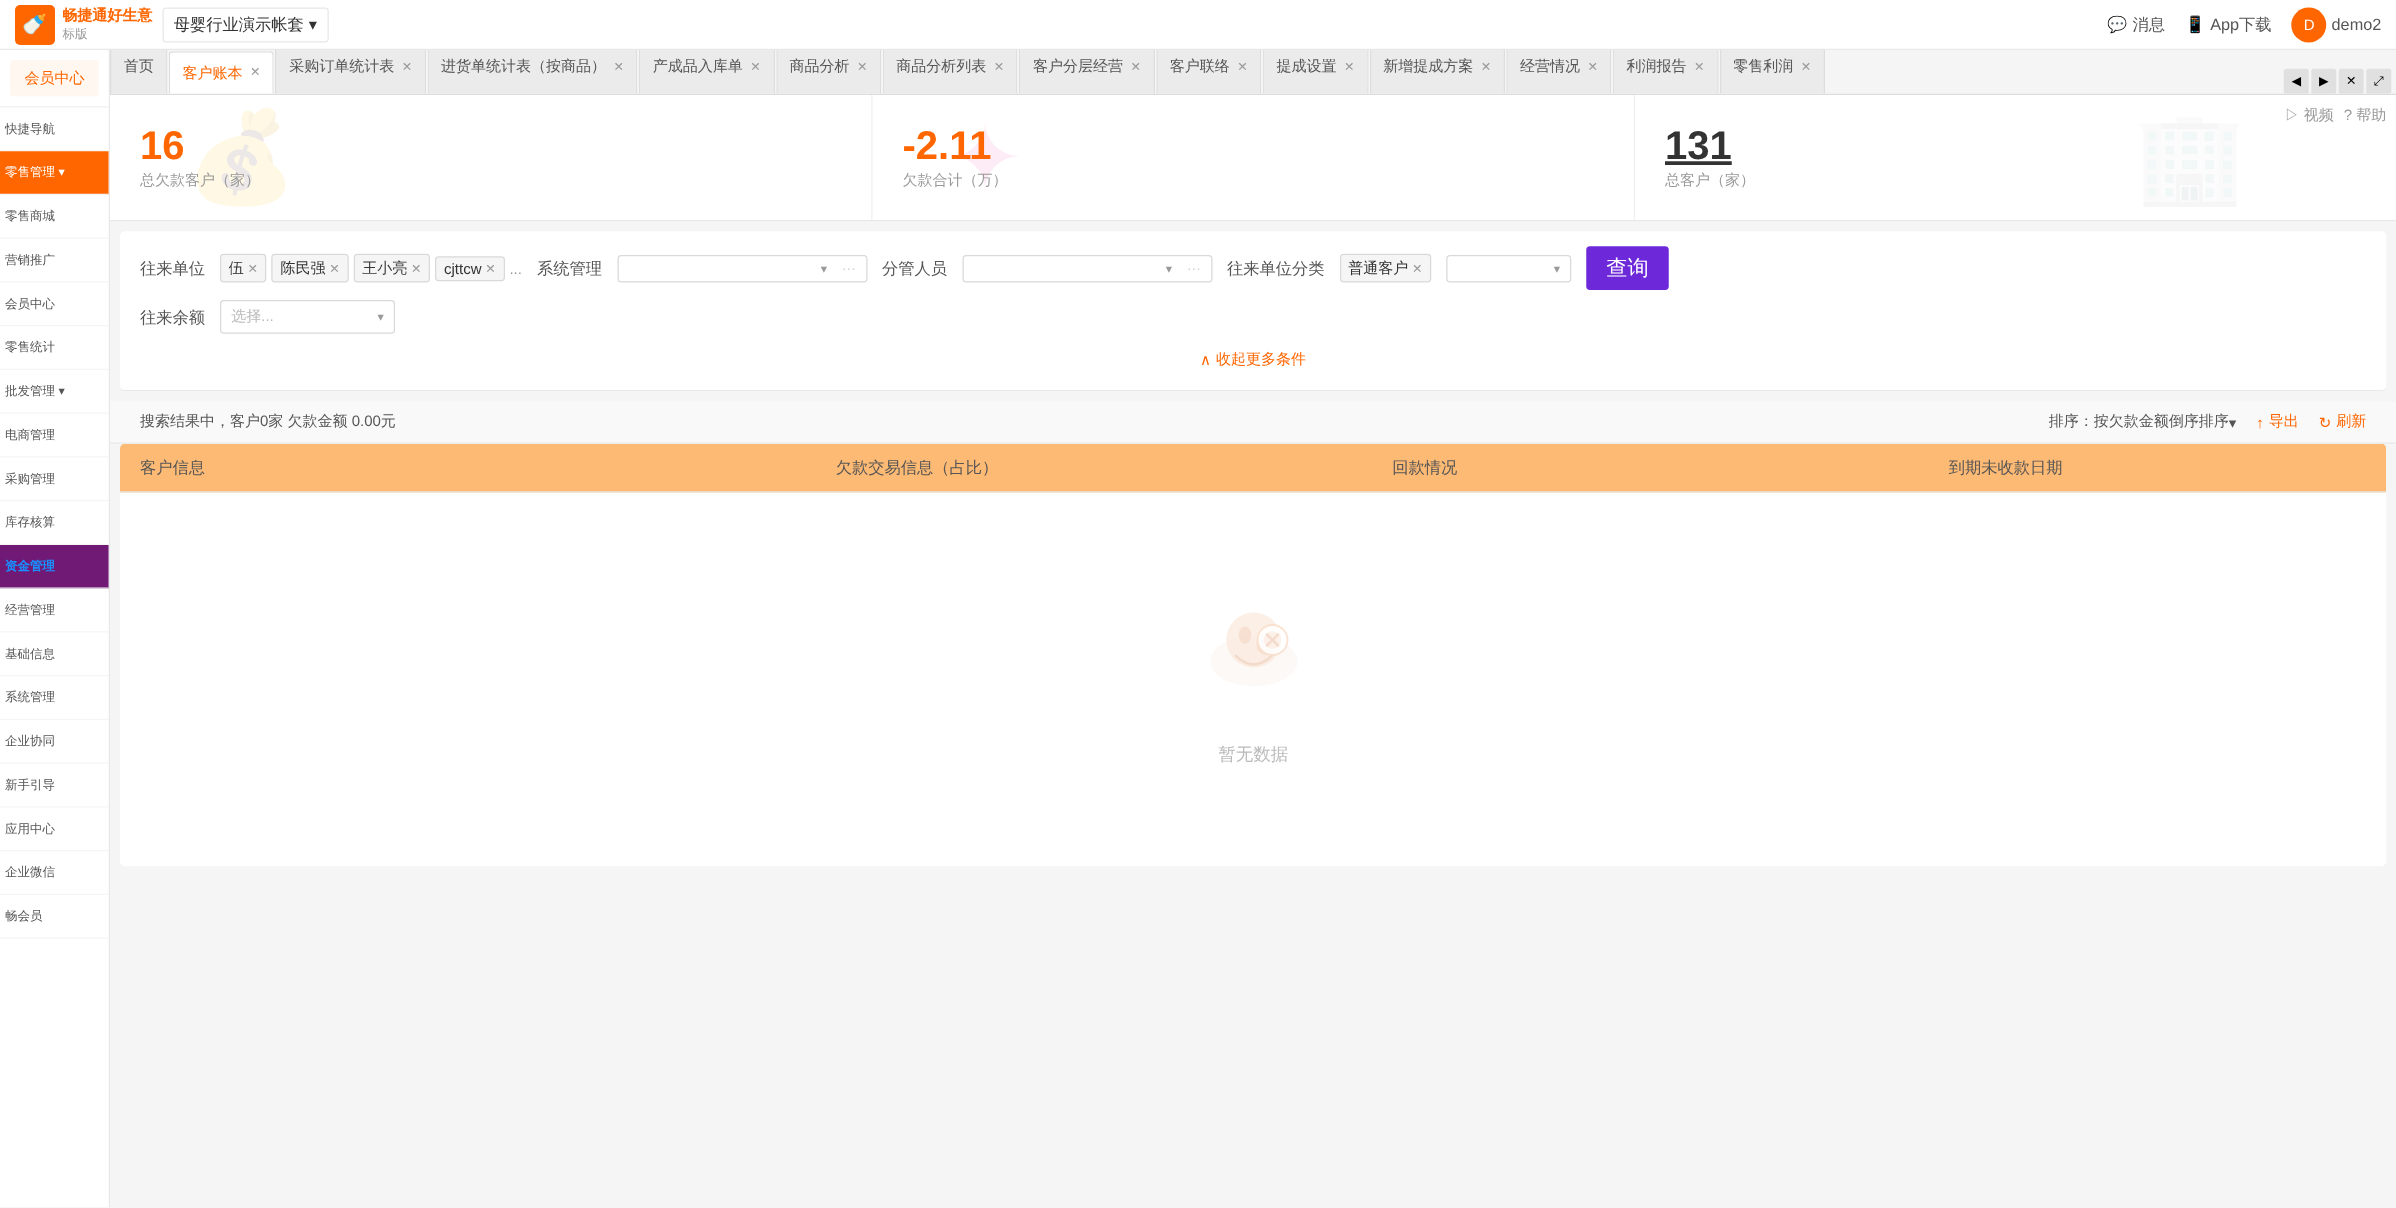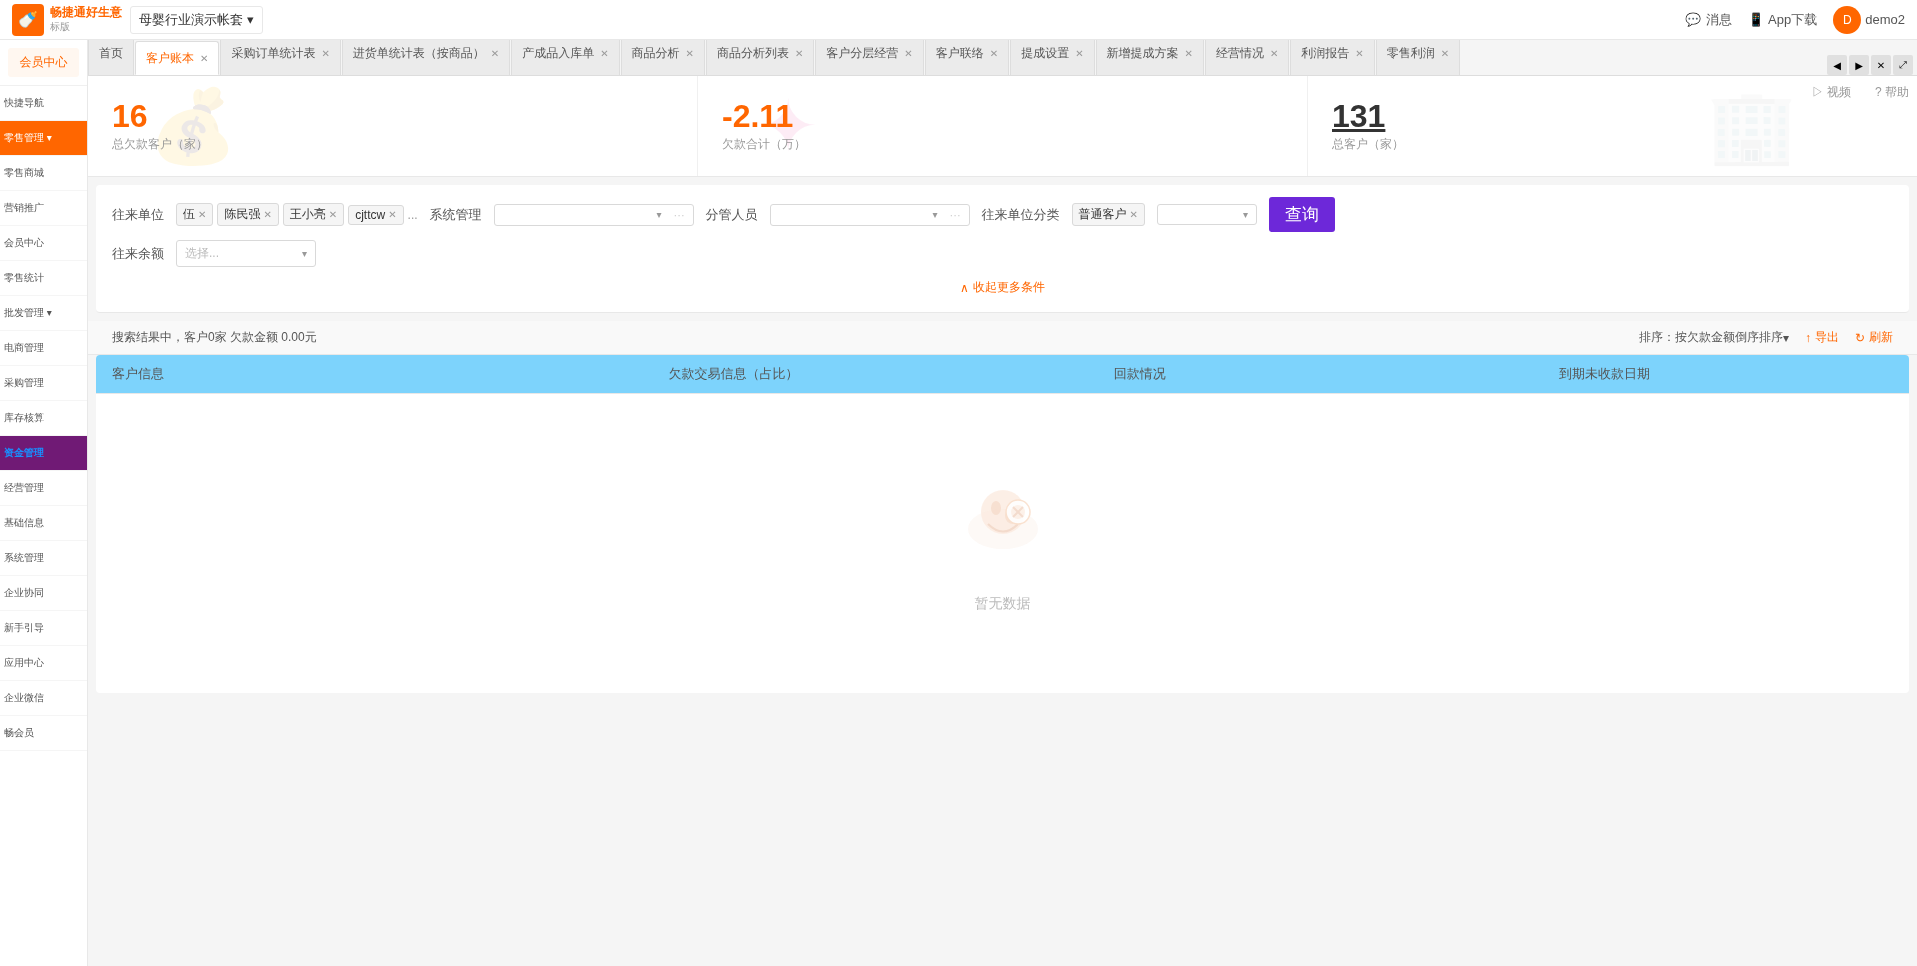--- a/index.html
+++ b/index.html
@@ -45,21 +45,21 @@
     .page-content { flex: 1; overflow-y: auto; background: #f5f5f5; }
 
     
     .stats-row { display: flex; background: #fff; border-bottom: 1px solid #e8e8e8; }
     .stat-card { flex: 1; padding: 20px 24px; display: flex; align-items: center; gap: 16px; border-right: 1px solid #f0f0f0; position: relative; min-height: 100px; }
     .stat-card:last-child { border-right: none; }
     .stat-info { display: flex; flex-direction: column; gap: 4px; }
     .stat-value { font-size: 32px; font-weight: bold; color: #ff6600; line-height: 1; }
     .stat-value.black { color: #333; font-weight: bold; text-decoration: underline; }
     .stat-label { font-size: 12px; color: #999; }
-    .stat-help { position: absolute; top: 8px; right: 8px; display: flex; gap: 24px; font-size: 12px; color: #999; }
+    .stat-help { position: absolute; top: 8px; right: 8px; display: flex; gap: 8px; font-size: 12px; color: #999; }
 
     
     .filter-area { background: #fff; padding: 12px 16px; border-bottom: 1px solid #e8e8e8; margin: 8px; border-radius: 4px; }
     .filter-row { display: flex; align-items: center; gap: 12px; flex-wrap: wrap; margin-bottom: 8px; }
     .filter-label { font-size: 13px; color: #555; white-space: nowrap; }
     .filter-tags { display: flex; align-items: center; gap: 4px; flex-wrap: wrap; }
     .filter-tag { display: flex; align-items: center; gap: 3px; background: #f5f5f5; border: 1px solid #d9d9d9; border-radius: 3px; padding: 2px 6px; font-size: 12px; }
     .filter-tag .tag-close { color: #999; cursor: pointer; font-size: 10px; }
     .filter-more { color: #999; cursor: pointer; font-size: 12px; }
     .filter-select { display: flex; align-items: center; border: 1px solid #d9d9d9; border-radius: 3px; padding: 4px 8px; cursor: pointer; gap: 8px; min-width: 120px; font-size: 12px; color: #555; }
@@ -68,21 +68,21 @@
     .collapse-btn { display: flex; align-items: center; gap: 4px; color: #ff6600; cursor: pointer; font-size: 12px; justify-content: center; padding: 4px; }
 
     
     .result-bar { display: flex; align-items: center; justify-content: space-between; padding: 8px 24px; background: #f9f9f9; border-bottom: 1px solid #e8e8e8; font-size: 12px; color: #555; }
     .result-bar-actions { display: flex; align-items: center; gap: 16px; }
     .sort-select { display: flex; align-items: center; gap: 0; cursor: pointer; }
     .action-btn { display: flex; align-items: center; gap: 4px; color: #ff6600; cursor: pointer; }
 
     
     .data-table { width: 100%; background: #fff; margin: 0 8px 8px 8px; border-radius: 4px; overflow: hidden; width: calc(100% - 16px); }
-    .table-header { display: flex; background: #7dd3fc; border-bottom: 1px solid #e8e8e8; padding: 10px 16px; font-size: 13px; color: #555; font-weight: normal; }
+    .table-header { display: flex; background: #fdba74; border-bottom: 1px solid #e8e8e8; padding: 10px 16px; font-size: 13px; color: #555; font-weight: normal; }
     .col-customer { flex: 2.5; }
     .col-debt { flex: 2; }
     .col-repay { flex: 2; }
     .col-date { flex: 1.5; }
 
     
     .empty-state { display: flex; flex-direction: column; align-items: center; justify-content: center; padding: 80px 20px; color: #ccc; }
     .empty-icon { font-size: 80px; margin-bottom: 12px; opacity: 0.4; }
     .empty-text { font-size: 14px; color: #bbb; }
 

